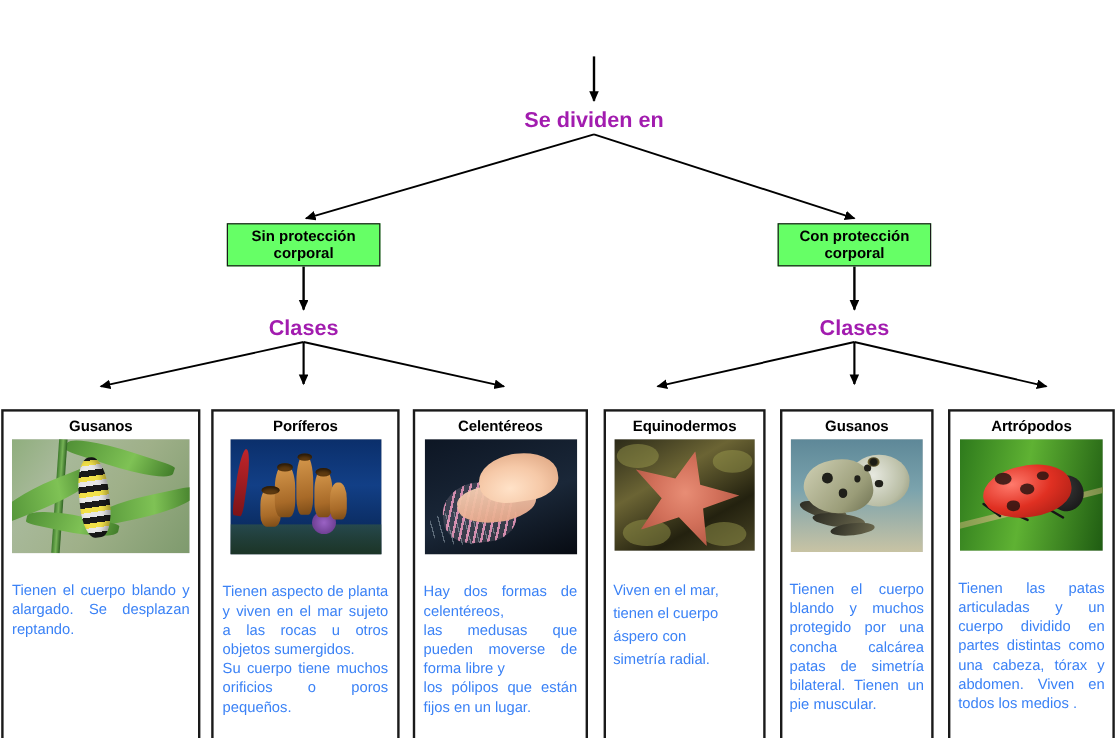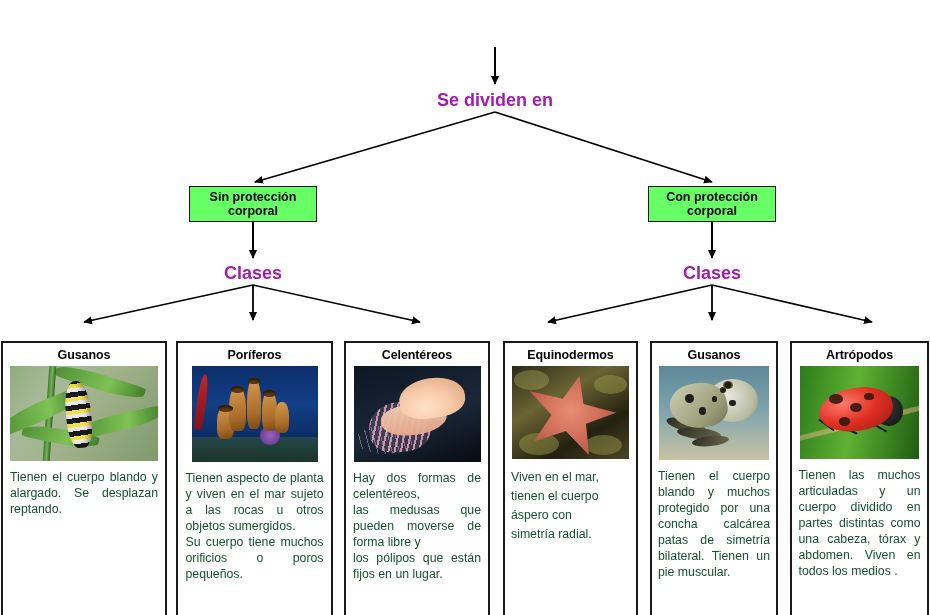--- a/index.html
+++ b/index.html
@@ -116,24 +116,24 @@
     border: 0;
     position: relative;
     overflow: hidden;
     background: #cfcfcf;
   }
 
   .col-desc {
     font-family: "Liberation Sans", sans-serif;
     font-size: 12.3px;
     line-height: 1.30;
-    color: #14532d;
+    color: #3b82f6;
     text-align: justify;
     text-justify: inter-word;
-    margin-top: 9px;
+    margin-top: 24px;
     white-space: pre-line;
   }
 
   
   #col-gusanos      { left: 1px;   width: 166px; }
   #col-poriferos    { left: 176px; width: 157px; }
   #col-celentereos  { left: 344px; width: 146px; }
   #col-equinodermos { left: 503px; width: 135px; }
   #col-moluscos     { left: 650px; width: 128px; }
   #col-artropodos   { left: 790px; width: 139px; }
@@ -486,16 +486,16 @@
           <div class="leg g2"></div>
           <div class="leg g3"></div>
         <div class="head2"></div>
           <div class="body"></div>
         <div class="dot d1"></div>
           <div class="dot d2"></div>
         <div class="dot d3"></div>
           <div class="dot d4"></div>
       </div>
     </div>
-    <div class="col-desc">Tienen las muchos articuladas y un cuerpo dividido en partes distintas como una cabeza, tórax y abdomen. Viven en todos los medios .</div>
+    <div class="col-desc">Tienen las patas articuladas y un cuerpo dividido en partes distintas como una cabeza, tórax y abdomen. Viven en todos los medios .</div>
   </div>
 
 </div>
 
 </body></html>

